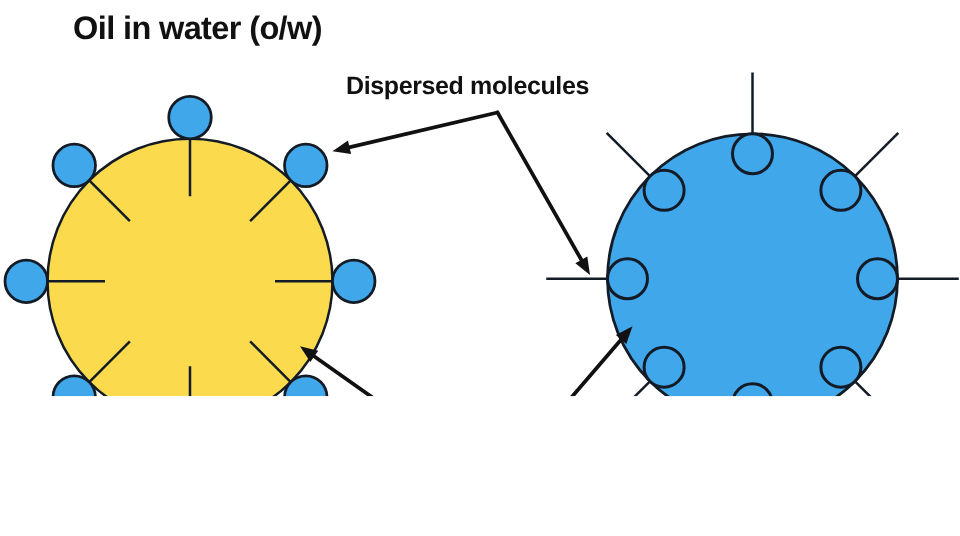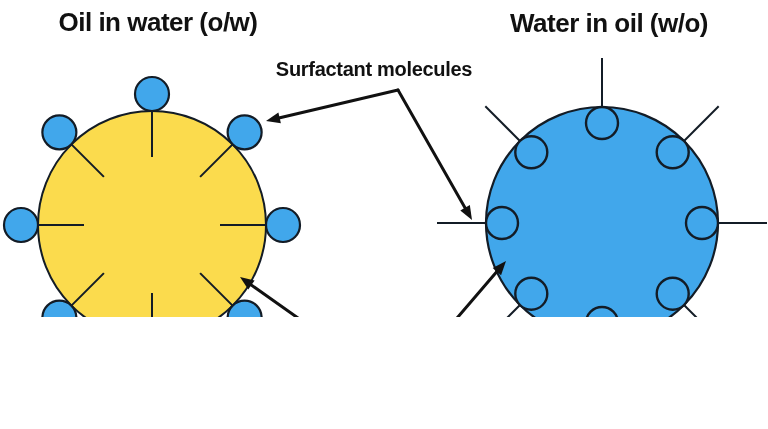--- a/index.html
+++ b/index.html
@@ -79,18 +79,17 @@
       <line x1="398" y1="90" x2="466.55831775889504" y2="210.44028795481563" stroke="#111111" stroke-width="3" stroke-linecap="round"></line>
       <polygon points="472,220 460.2943665796379,210.55393488122692 469.85407862482225,205.11225264012197" fill="#111111"></polygon>
       <line x1="397" y1="388" x2="248.9818875237511" y2="283.3502516887667" stroke="#111111" stroke-width="3" stroke-linecap="round"></line>
       <polygon points="240,277 254.60661905643022,280.59119475110026 248.2563673676635,289.57308227485134" fill="#111111"></polygon>
       <line x1="397" y1="388" x2="498.8358836793227" y2="269.34718140115604" stroke="#111111" stroke-width="3" stroke-linecap="round"></line>
       <polygon points="506,261 501.0556244742615,275.2057435799918 492.70844307310546,268.0416272593145" fill="#111111"></polygon>
     </svg>
 
   <div class="title title-left">Oil in water (o/w)</div>
 
-  <div class="title title-right">Water in oil (w/o)</div>
 
-  <div class="caption caption-surfactant">Surfactant molecules</div>
+  <div class="caption caption-surfactant">Dispersed molecules</div>
 
 
 </div>
 
 </body></html>

